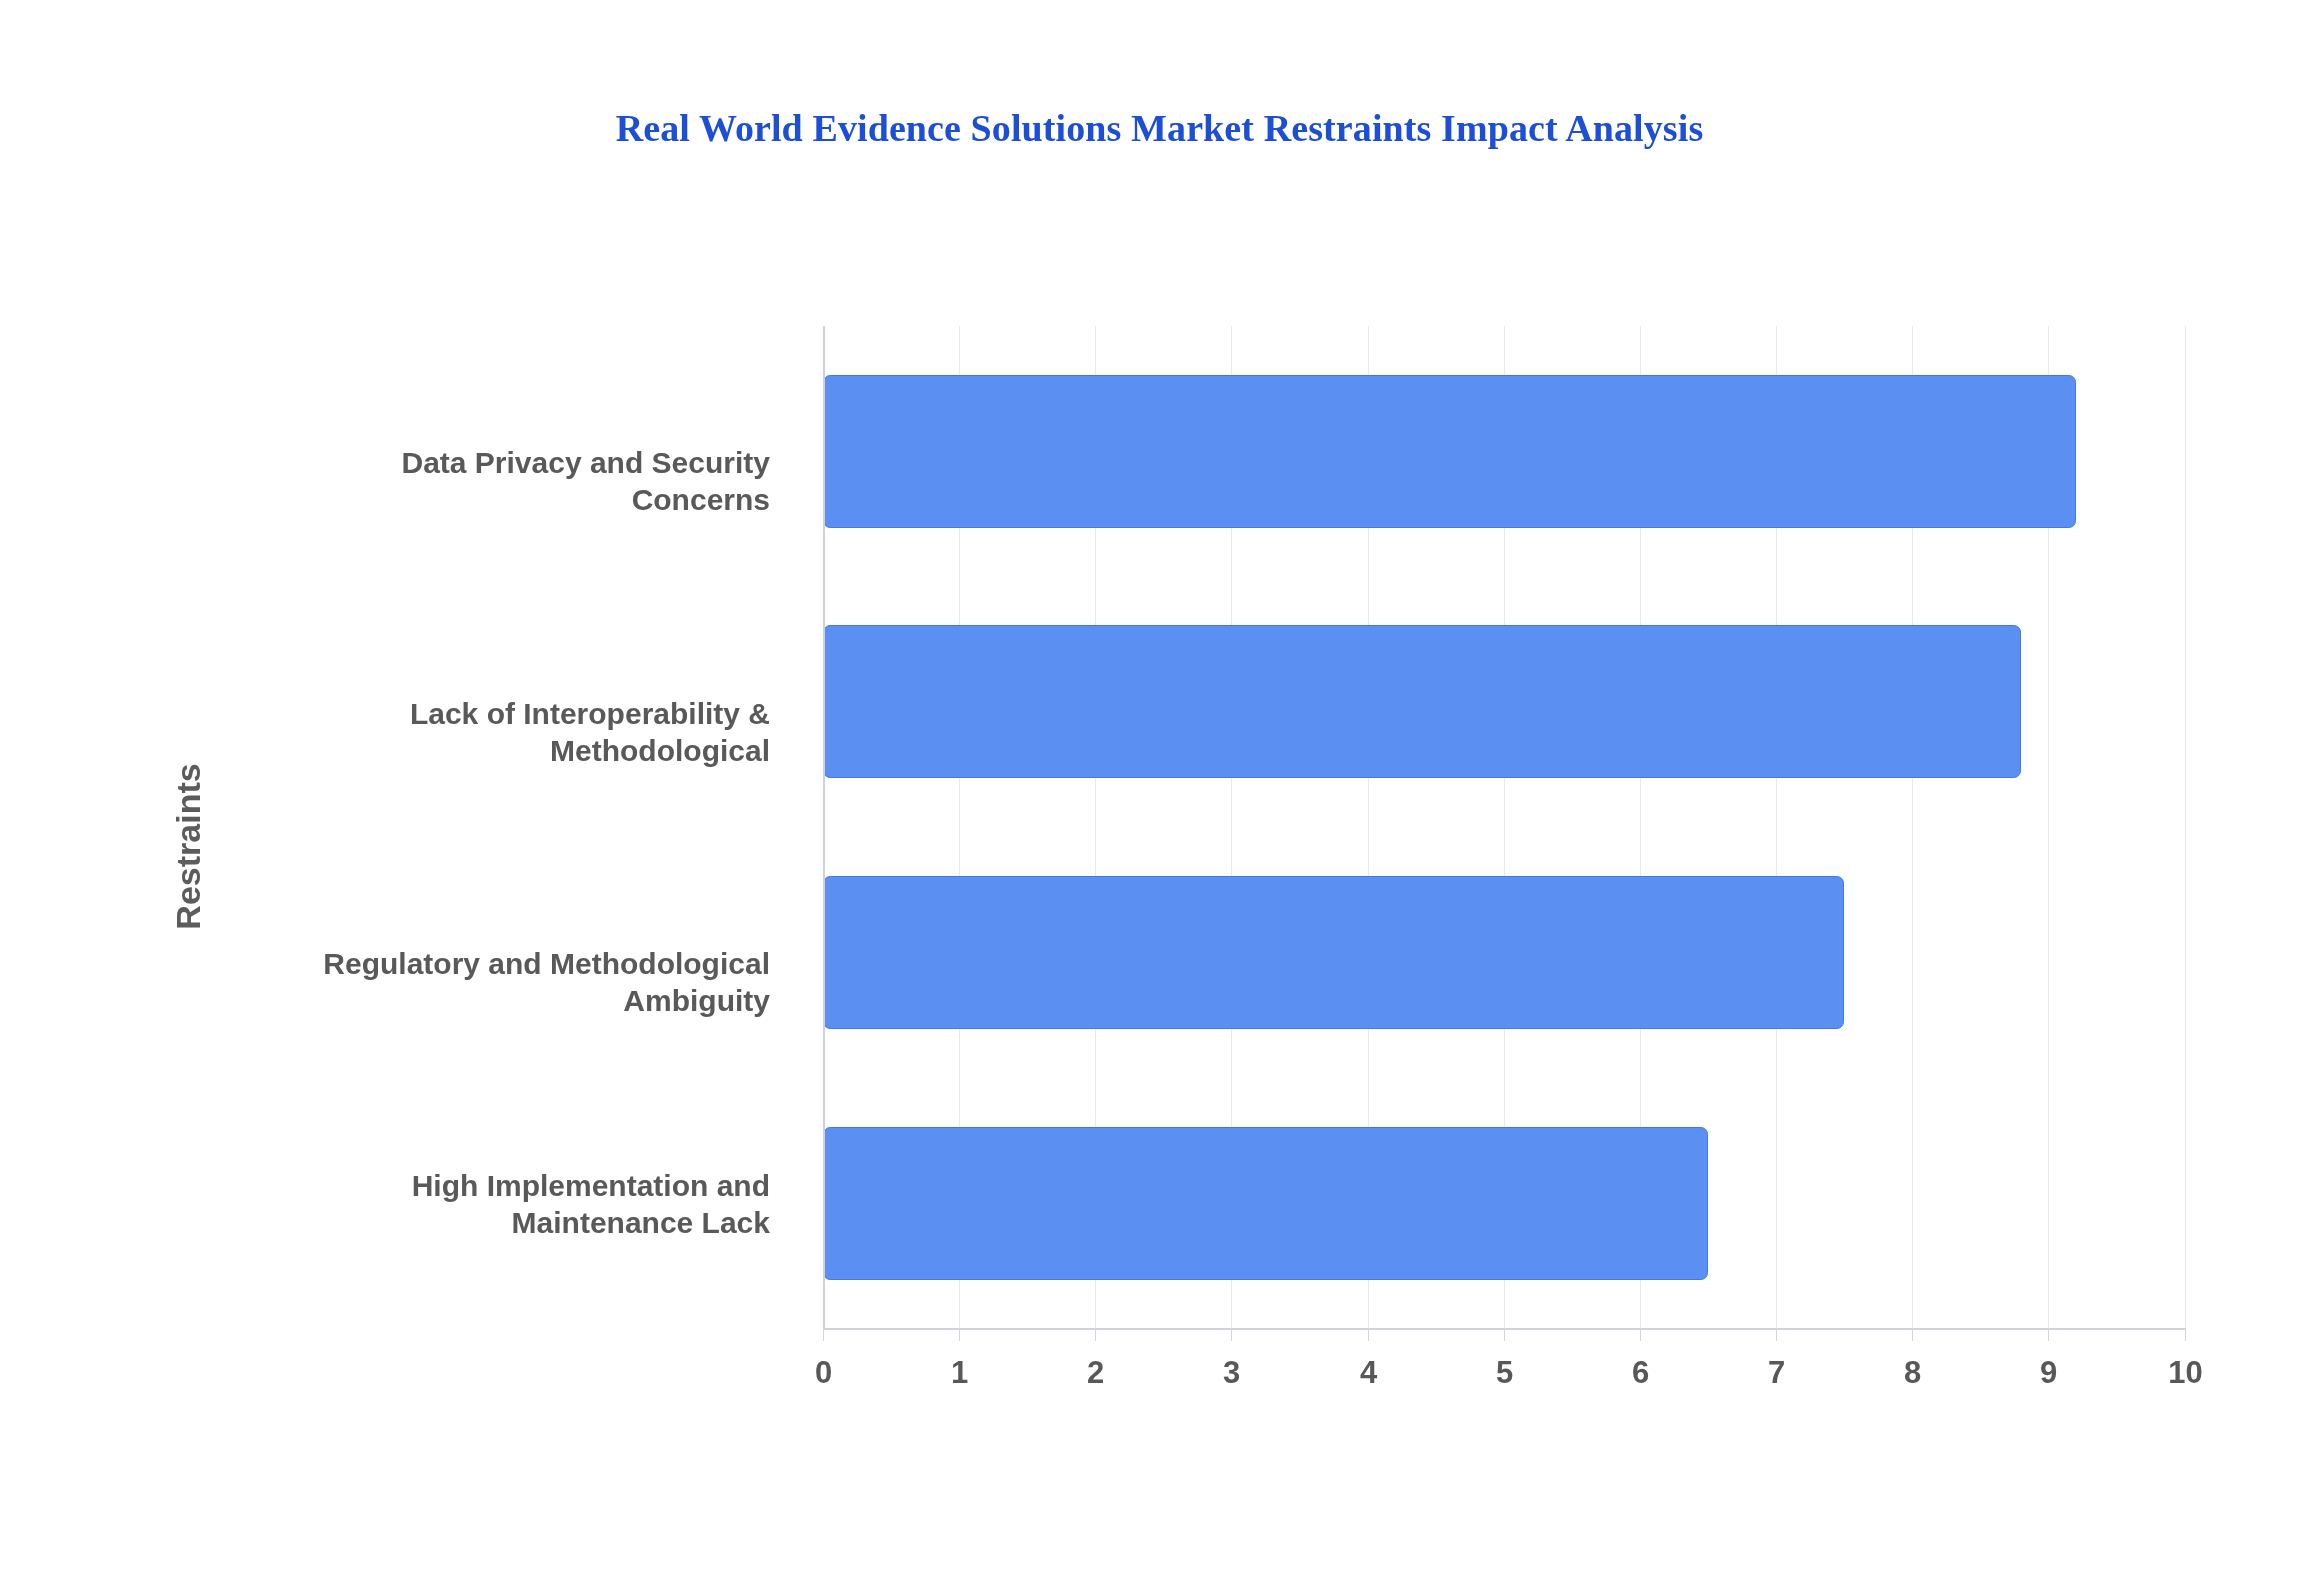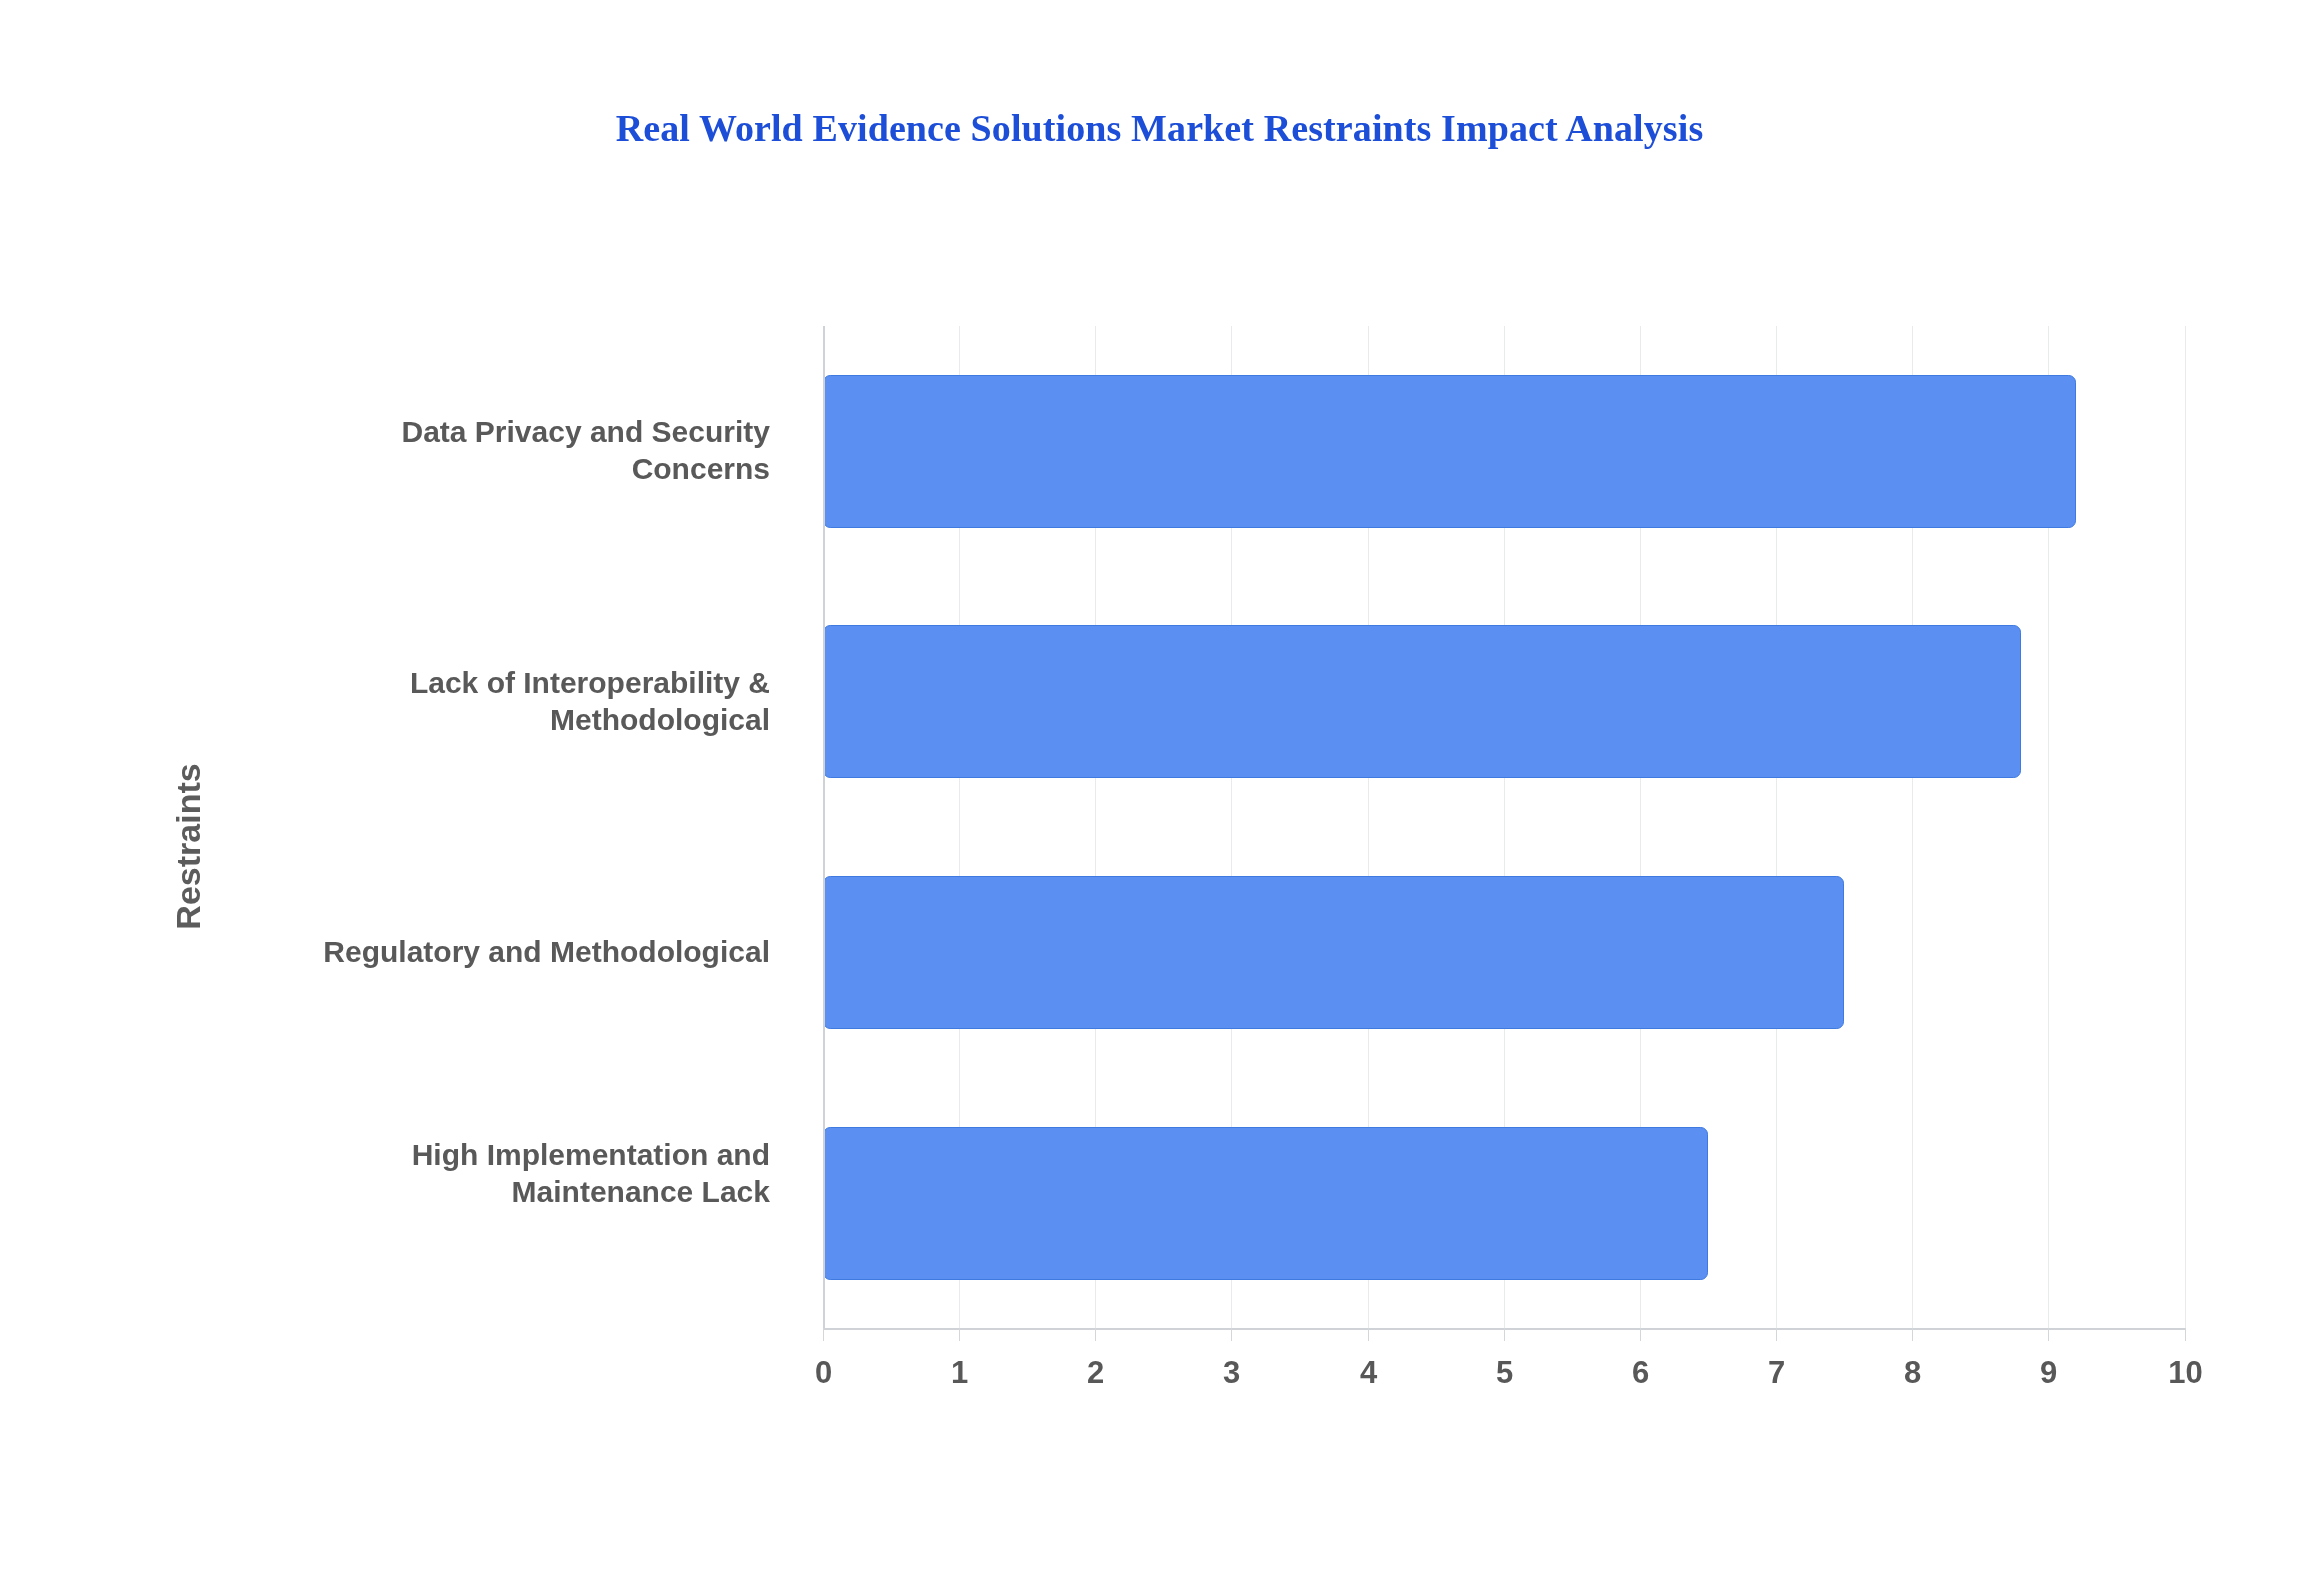--- a/index.html
+++ b/index.html
@@ -107,20 +107,21 @@
   
   .cat-label {
     position: absolute;
     right: 2319px;
     width: 543px;
     text-align: right;
     font-size: 30px;
     font-weight: bold;
     line-height: 1.22;
     color: #595959;
+    margin-top: 31px;
   }
   #y-cat-labels {
     position: absolute;
     left: 219px;
     top: 326px;
     width: 580px;
     height: 1002px;
   }
   #y-cat-labels .cat-label {
     position: absolute;
@@ -168,20 +169,21 @@
       <div class="cat-label" style="top: 125px;">
         <div>Data Privacy and Security</div>
         <div>Concerns</div>
       </div>
       <div class="cat-label" style="top: 376px;">
         <div>Lack of Interoperability &amp;</div>
         <div>Methodological</div>
       </div>
       <div class="cat-label" style="top: 626px;">
         <div>Regulatory and Methodological</div>
+        <div>Ambiguity</div>
       </div>
       <div class="cat-label" style="top: 848px;">
         <div>High Implementation and</div>
         <div>Maintenance Lack</div>
       </div>
     </div>
 
   <div id="plot-area">
     <div id="gridlines">
         <div class="gridline" style="left: 136px;"></div>

